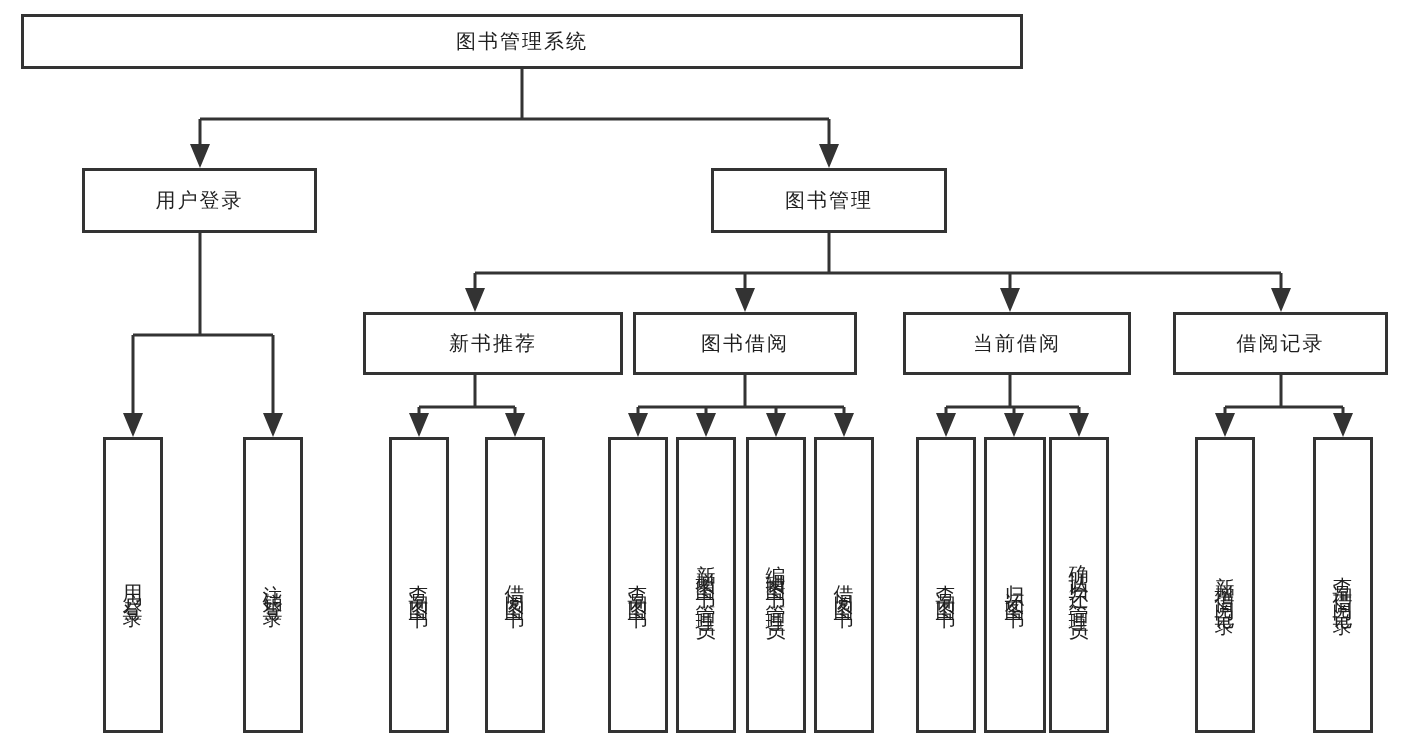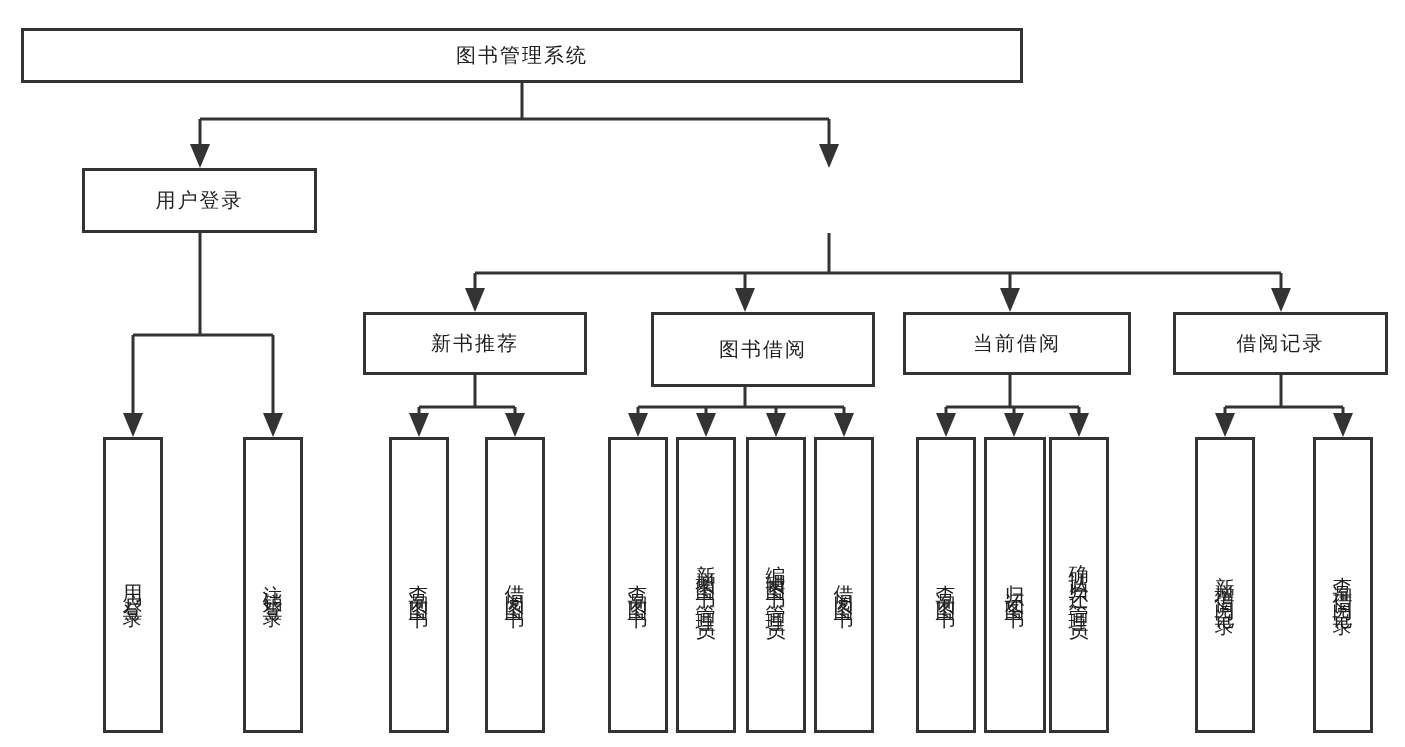--- a/index.html
+++ b/index.html
@@ -106,32 +106,35 @@
              M696 413 L716 413 L706 437 Z
              M766 413 L786 413 L776 437 Z
              M834 413 L854 413 L844 437 Z
              M936 413 L956 413 L946 437 Z
              M1004 413 L1024 413 L1014 437 Z
              M1069 413 L1089 413 L1079 437 Z
              M1215 413 L1235 413 L1225 437 Z
              M1333 413 L1353 413 L1343 437 Z"></path>
   </svg>
 
-  <div class="hbox" style="left:21px; top:14px; width:1002px; height:55px;margin-top:14px;">
+  <div class="hbox" style="left:21px; top:14px; width:1002px; height:55px;">
     <span>图书管理系统</span>
   </div>
 
   <div class="hbox" style="left:82px; top:168px; width:235px; height:65px;">
     <span>用户登录</span>
   </div>
+  <div class="hbox" style="left:711px; top:168px; width:236px; height:65px;">
+    <span>图书管理</span>
+  </div>
 
-  <div class="hbox" style="left:363px; top:312px; width:224px; height:63px;">
+  <div class="hbox" style="left:363px; top:312px; width:260px; height:63px;">
     <span>新书推荐</span>
   </div>
-  <div class="hbox" style="left:633px; top:312px; width:224px; height:75px;margin-left:18px;">
+  <div class="hbox" style="left:633px; top:312px; width:224px; height:63px;">
     <span>图书借阅</span>
   </div>
   <div class="hbox" style="left:903px; top:312px; width:228px; height:63px;">
     <span>当前借阅</span>
   </div>
   <div class="hbox" style="left:1173px; top:312px; width:215px; height:63px;">
     <span>借阅记录</span>
   </div>
 
   <div class="vbox" style="left:103px; top:437px; width:60px; height:296px;">

